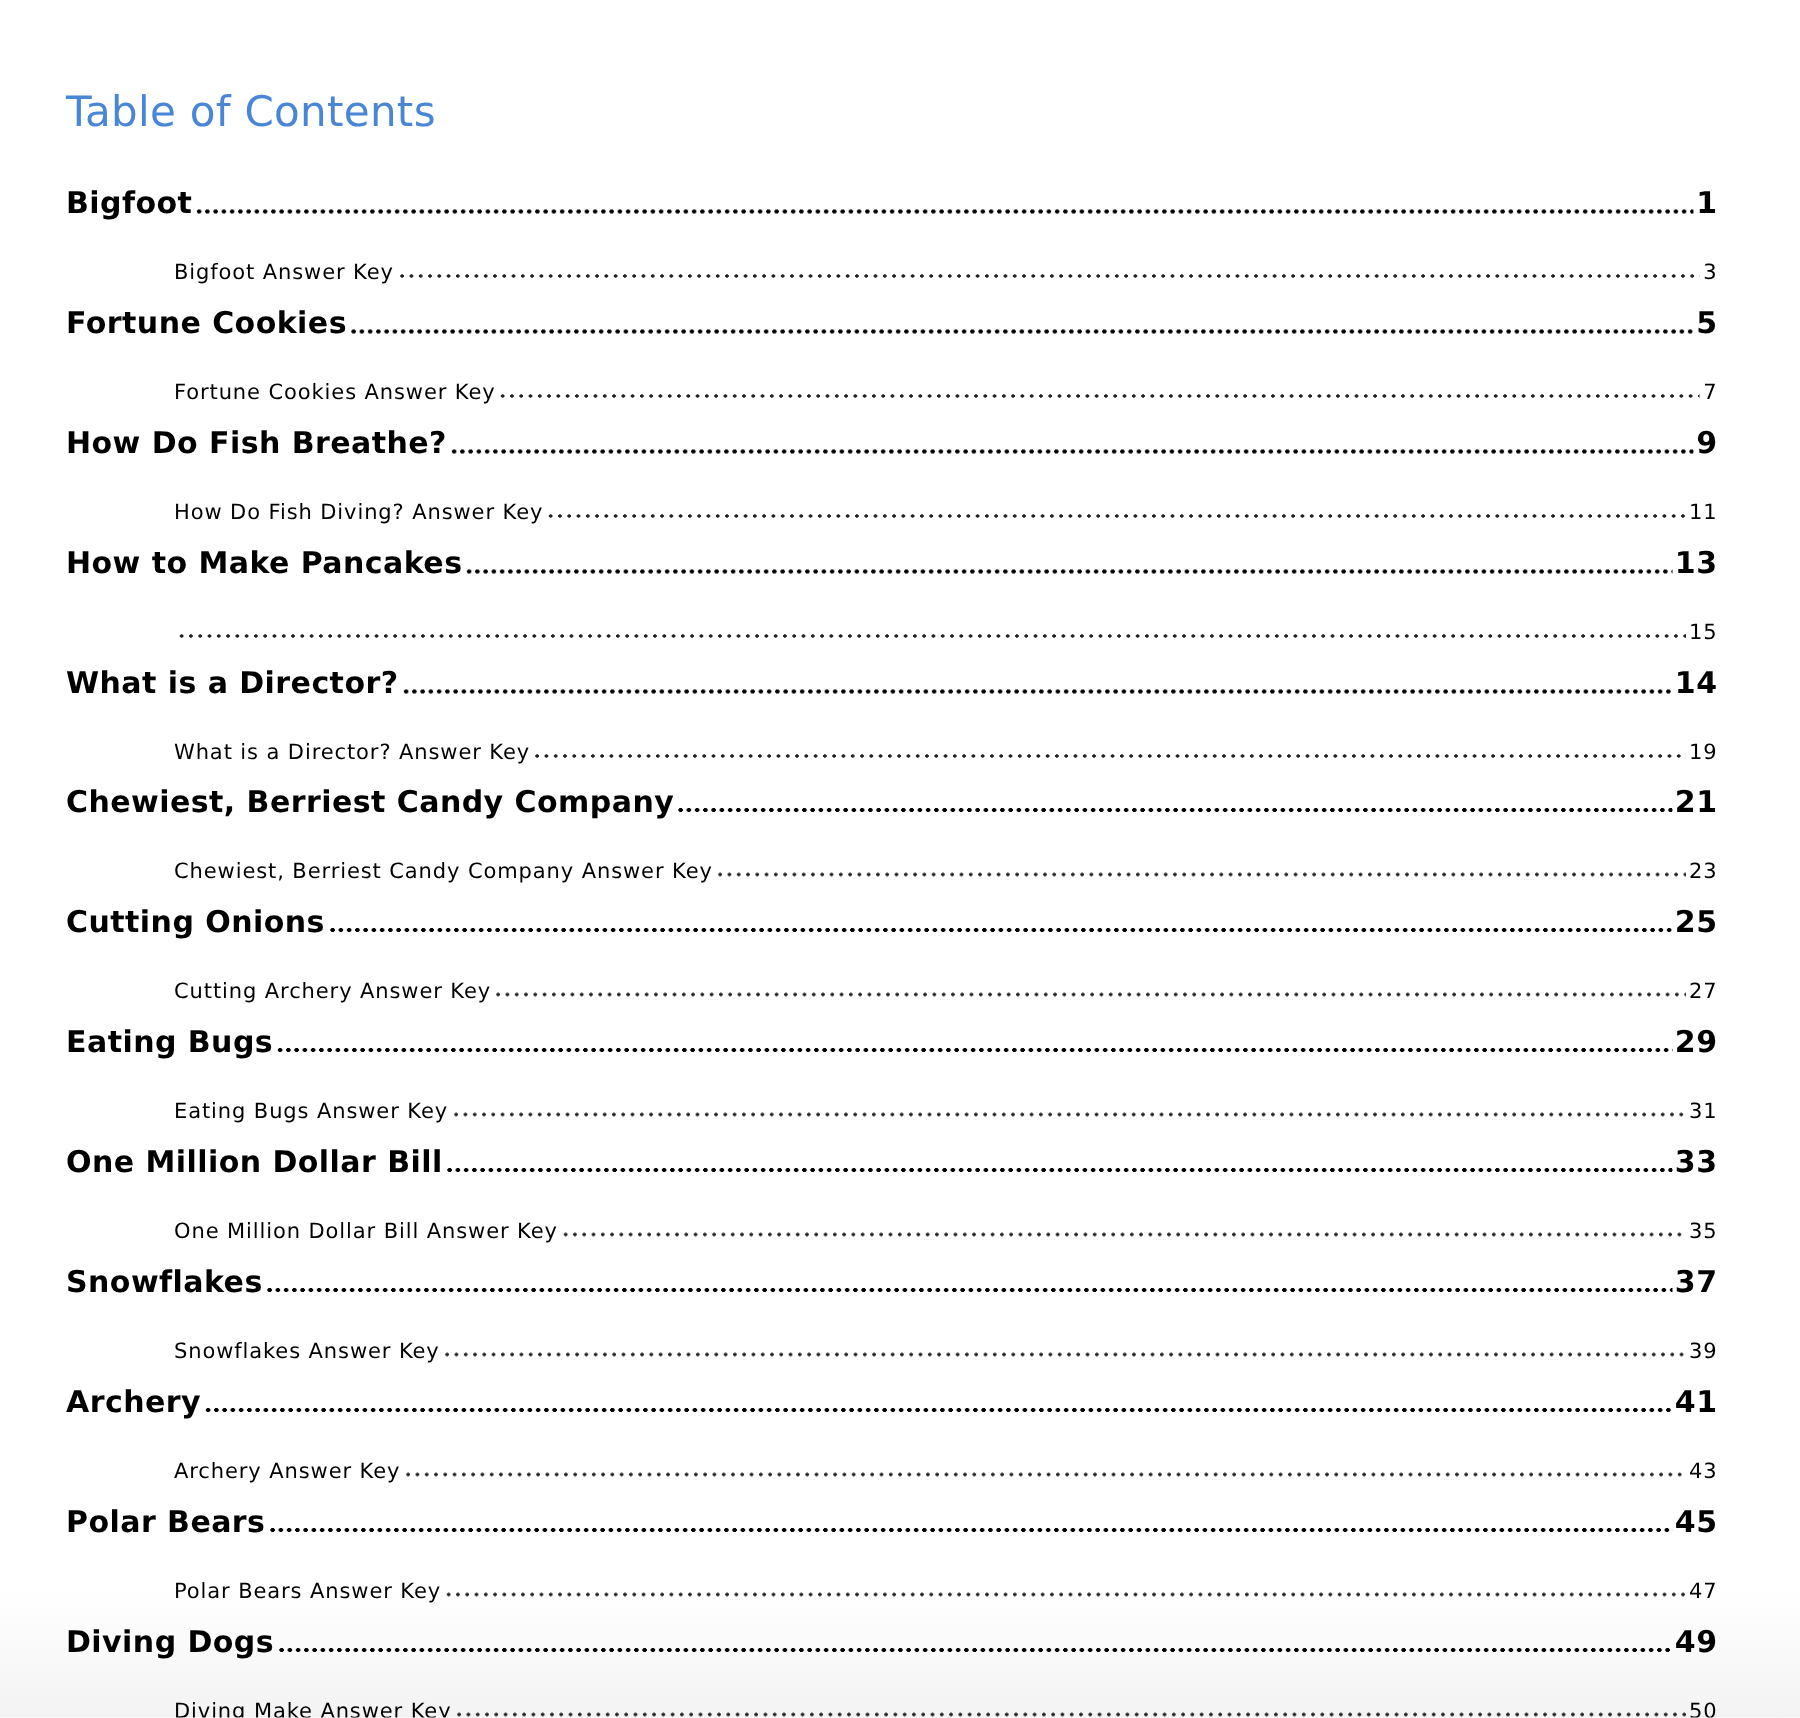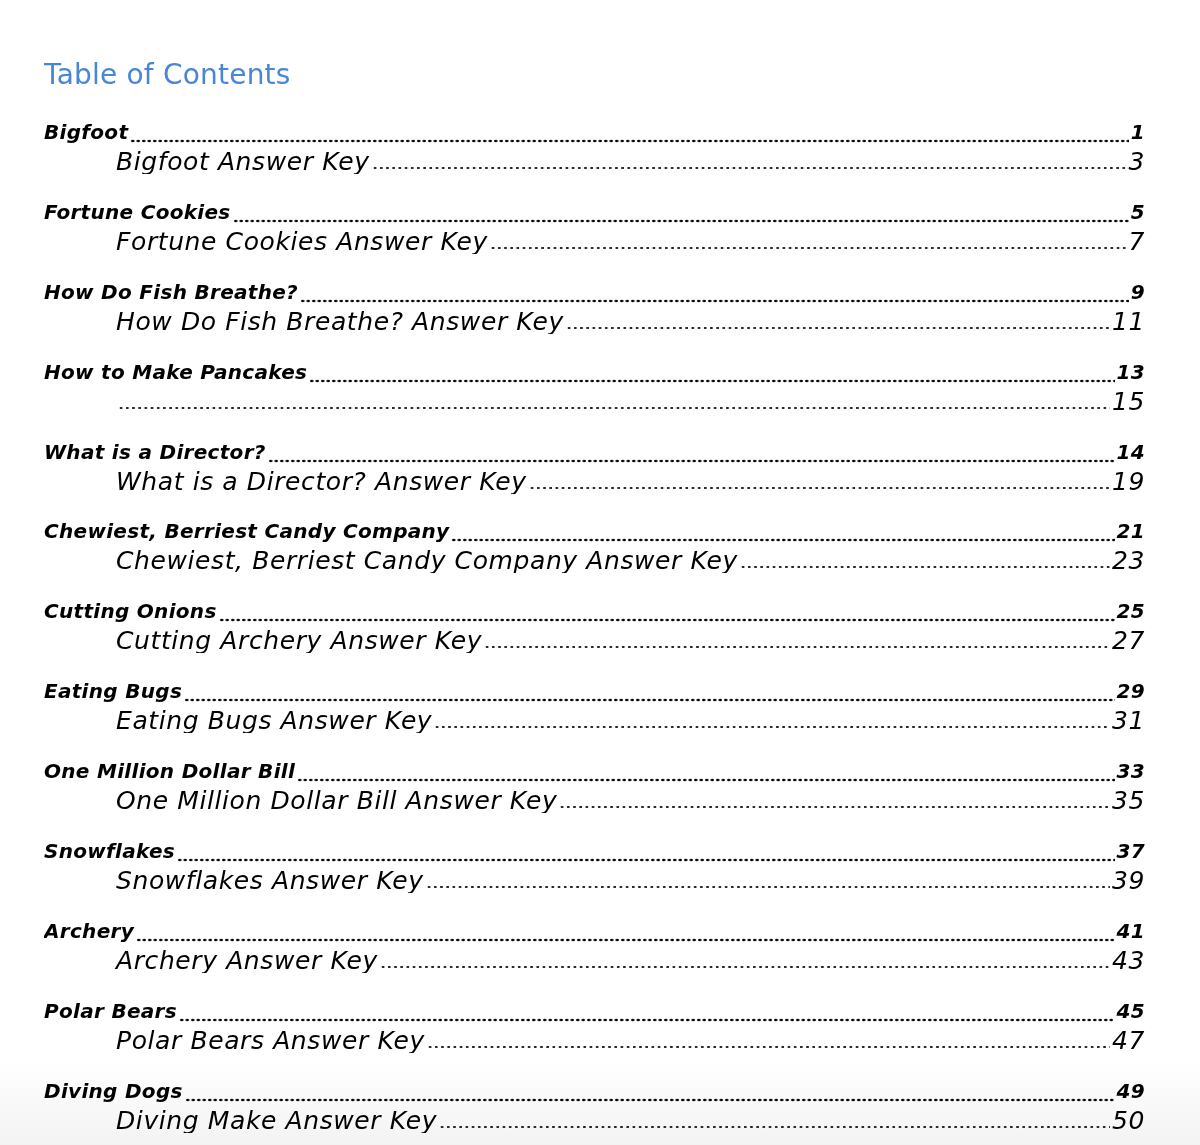--- a/index.html
+++ b/index.html
@@ -11,24 +11,24 @@
     position: relative;
   }
   .title {
     position: absolute; left: 44px; top: 58px;
     font-size: 28px; font-weight: normal; color: #4a86d6;
     margin: 0; letter-spacing: 0.2px;
   }
   .toc { position: absolute; left: 44px; top: 120px; width: 1101px; }
   .entry { height: 79.9px; }
   .row {
-    display: flex; align-items: flex-start; height: 27px; white-space: nowrap; overflow: hidden; font-style: italic;
+    display: flex; align-items: flex-end; height: 27px; white-space: nowrap; overflow: hidden;
   }
   .row.main { font-size: 20px; font-weight: bold; letter-spacing: 0.3px; }
-  .row.sub { font-size: 25px; padding-left: 72px; letter-spacing: 0.6px; }
+  .row.sub { font-size: 14px; padding-left: 72px; letter-spacing: 0.6px; margin-top: 16px; }
   .label { flex: 0 0 auto; }
   .leader {
     flex: 1 1 auto; overflow: hidden; margin: 0 2px;
     position: relative; height: 20px; align-self: flex-end; margin-bottom: 4px;
   }
   .row.main .leader {
     background-image: radial-gradient(circle, #000 1.4px, transparent 1.6px);
     background-size: 5.5px 4px; background-repeat: repeat-x; background-position: left bottom;
   }
   .row.sub .leader {
@@ -68,21 +68,21 @@
       <span class="page">7</span>
     </div>
   </div>
   <div class="entry">
     <div class="row main">
       <span class="label">How Do Fish Breathe?</span>
       <span class="leader"></span>
       <span class="page">9</span>
     </div>
     <div class="row sub">
-      <span class="label">How Do Fish Breathe? Answer Key</span>
+      <span class="label">How Do Fish Diving? Answer Key</span>
       <span class="leader"></span>
       <span class="page">11</span>
     </div>
   </div>
   <div class="entry">
     <div class="row main">
       <span class="label">How to Make Pancakes</span>
       <span class="leader"></span>
       <span class="page">13</span>
     </div>

